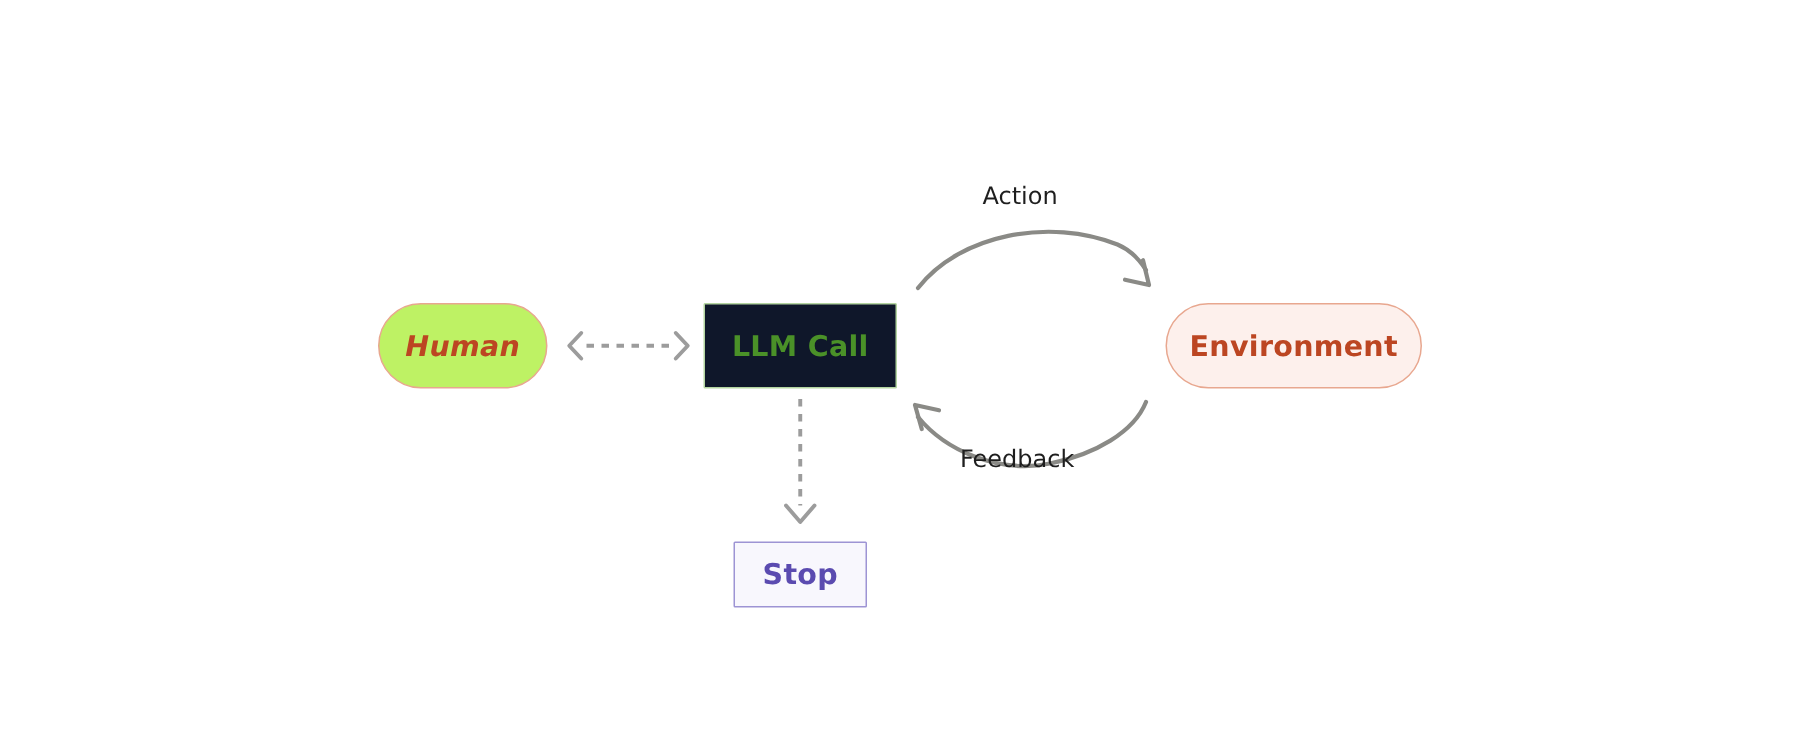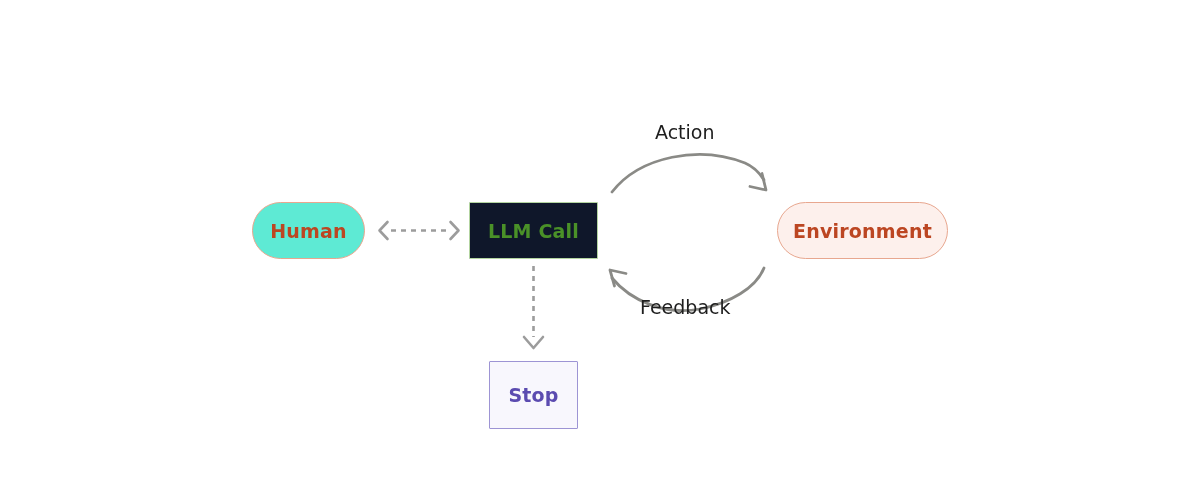--- a/index.html
+++ b/index.html
@@ -27,23 +27,24 @@
     font-weight: bold;
     letter-spacing: 0.2px;
   }
 
   
   #node-human {
     left: 252px;
     top: 202px;
     width: 113px;
     height: 57px;
-    background: #5eead4;
+    background: #bef264;
     border: 1.6px solid #e8a78f;
     border-radius: 29px;
+    font-style: italic;
   }
   #node-human .node-label {
     color: #bc4622;
     font-size: 19px;
   }
 
   
   #node-llm-call {
     left: 469px;
     top: 202px;
@@ -71,21 +72,21 @@
   #node-environment .node-label {
     color: #bc4622;
     font-size: 19px;
   }
 
   
   #node-stop {
     left: 489px;
     top: 361px;
     width: 89px;
-    height: 68px;
+    height: 44px;
     background: #f8f7fd;
     border: 1.8px solid #9d94d4;
     border-radius: 1px;
   }
   #node-stop .node-label {
     color: #5b4bb0;
     font-size: 19px;
   }
 
   
@@ -93,21 +94,21 @@
     position: absolute;
     left: 0;
     top: 0;
     width: 1200px;
     height: 500px;
     pointer-events: none;
   }
 
   .edge-label {
     position: absolute;
-    font-size: 19px;
+    font-size: 16px;
     color: #1e1e1e;
     white-space: nowrap;
     font-family: "DejaVu Sans", "Liberation Sans", sans-serif;
   }
   #edge-label-action {
     left: 655px;
     top: 121px;
   }
   #edge-label-feedback {
     left: 640px;

